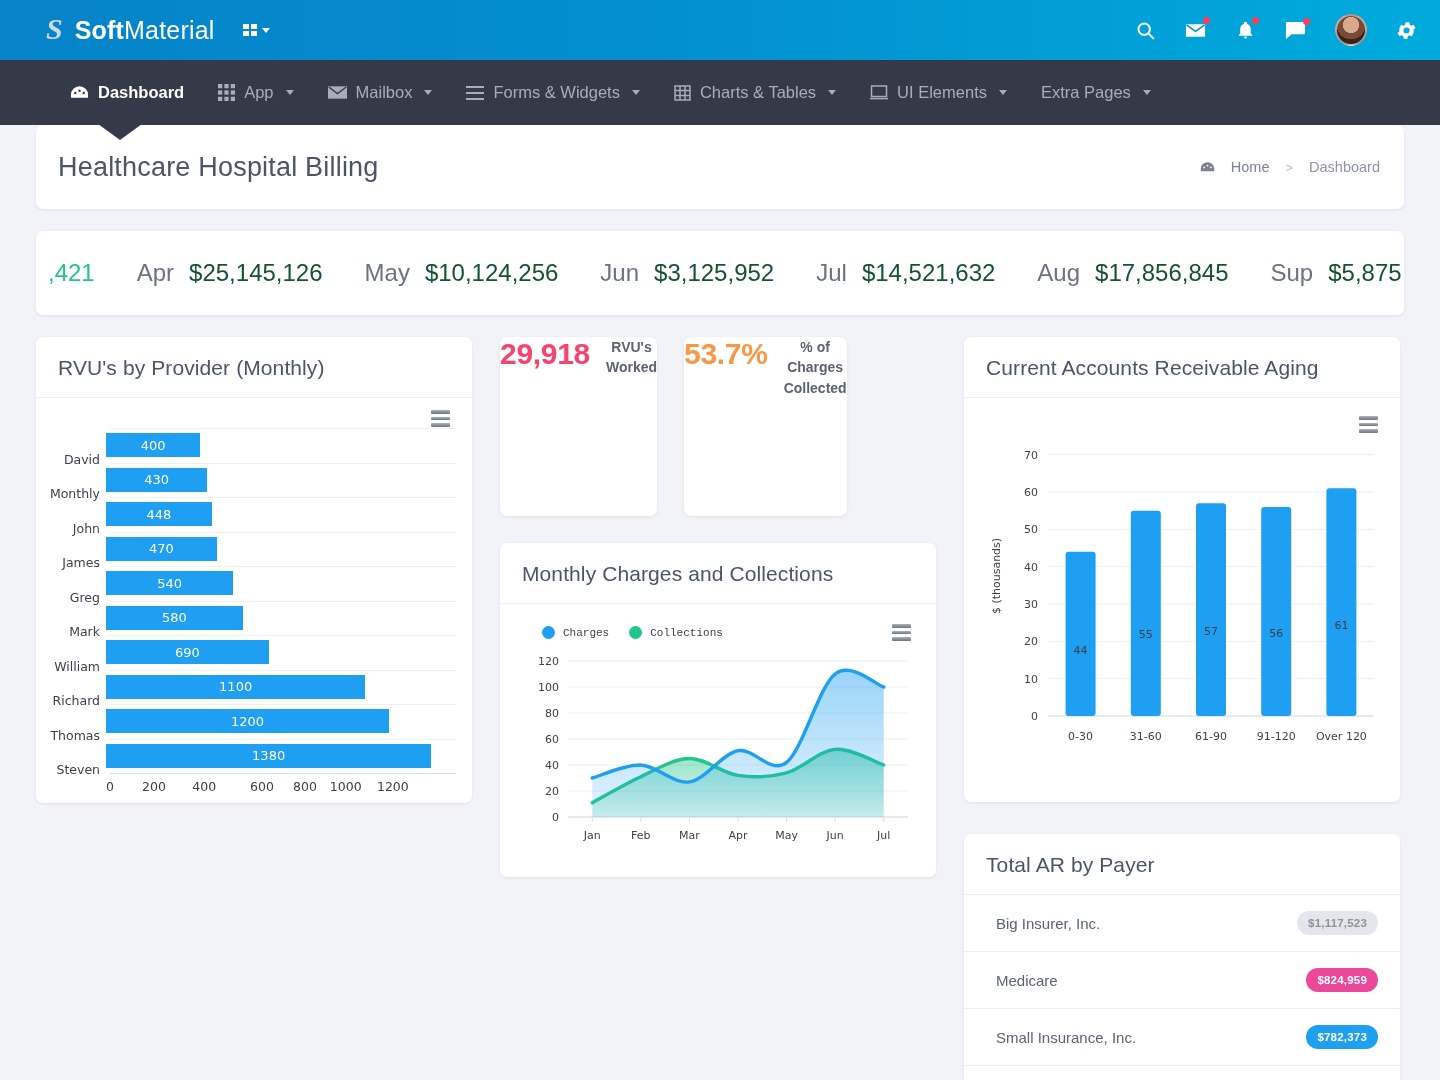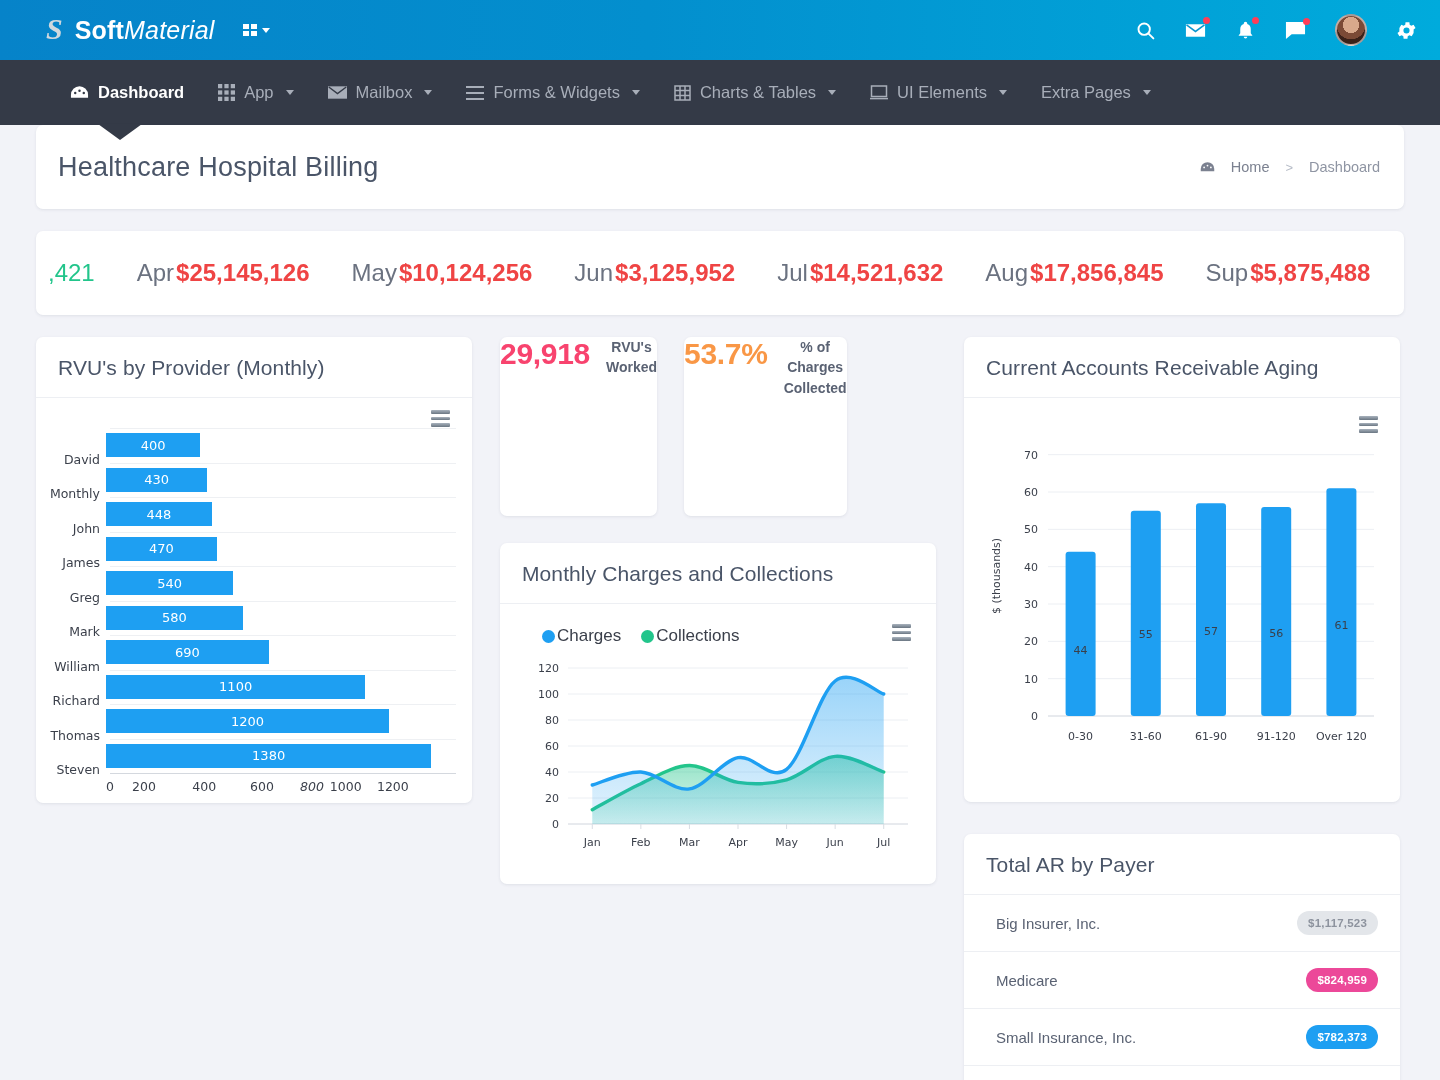--- a/index.html
+++ b/index.html
@@ -18,21 +18,21 @@
     position: relative;
   }
   .logo-wrap { display: flex; align-items: center; gap: 12px; }
   .logo-mark {
     font-size: 30px; color: #cfd8de; font-family: "Liberation Serif", serif;
     font-style: italic; font-weight: 700; line-height: 1;
     position: relative; top: -1px;
   }
   .logo-text { font-size: 25px; color: #fff; letter-spacing: .2px; }
   .logo-text b { font-weight: 700; }
-  .logo-text span { font-weight: 400; font-style: italic; }
+  .logo-text span { font-weight: 400; }
   .grid-toggle {
     margin-left: 28px; display: flex; align-items: center; gap: 5px;
     cursor: pointer;
   }
   .grid-9 { display: grid; grid-template-columns: repeat(2, 6px); grid-gap: 2px; }
   .grid-9 i { display: block; width: 6px; height: 5px; background: #fff; }
   .caret { width: 0; height: 0; border-left: 4px solid transparent;
            border-right: 4px solid transparent; border-top: 5px solid #fff; }
   .brand-right { margin-left: auto; display: flex; align-items: center; gap: 28px; }
   .hicon { position: relative; color: #fff; display: flex; align-items: center; cursor: pointer; }
@@ -84,21 +84,21 @@
   .crumbs .sep { color: #b6bcc7; font-size: 13px; }
   .crumbs .cur { color: #8f95a3; }
   
   .ticker {
     margin-top: 22px; height: 84px; overflow: hidden;
     display: flex; align-items: center;
   }
   .ticker-inner { display: flex; align-items: center; gap: 42px; padding-left: 16px;
                   white-space: nowrap; }
   .tk { font-size: 24px; color: #6b7280; }
-  .tk b { color: #ef4444; font-weight: 700; margin-left: 2px; }
+  .tk b { color: #14532d; font-weight: 400; margin-left: 15px; }
   .tk.partial { color: #22c58b; margin-left: -4px; }
   
   .grid {
     margin-top: 22px; display: grid;
     grid-template-columns: 436px 436px 436px; gap: 28px;
     align-items: start;
   }
   .ctitle {
     padding: 19px 22px 17px; font-size: 21px; color: #4a5568;
     border-bottom: 1px solid #edeff3; letter-spacing: .1px;
@@ -126,22 +126,22 @@
                 font-size: 12.5px; color: #3a3f4a; font-family: "DejaVu Sans", sans-serif; }
   
   .kpis { display: grid; grid-template-columns: repeat(3, 1fr); gap: 27px; }
   .kpi { height: 179px; display: flex; flex-direction: row;
          align-items: flex-start; justify-content: center; gap: 16px; }
   .kpi .val { font-size: 30px; font-weight: 600; letter-spacing: -.3px; }
   .kpi .lbl { font-size: 14px; color: #5a6273; font-weight: 700;
               text-align: center; line-height: 1.45; }
   
   .legend { display: flex; gap: 20px; align-items: center; padding: 8px 0 0 26px; }
-  .lgi { display: flex; align-items: center; gap: 2px; font-size: 17px; color: #3a3f4a;
-         font-family: Liberation Sans, sans-serif; }
+  .lgi { display: flex; align-items: center; gap: 8px; font-size: 11px; color: #3a3f4a;
+         font-family: Liberation Mono, monospace; }
   .lgdot { width: 13px; height: 13px; border-radius: 50%; }
   .svgwrap { display: block; width: 100%; }
   .axtxt { font-size: 11px; fill: #3a3f4a; font-family: "DejaVu Sans", sans-serif; }
   
   .vlabel { font-size: 11px; fill: #3a3f4a; font-family: "DejaVu Sans", sans-serif; }
   
   .prow { display: flex; align-items: center; justify-content: space-between;
           padding: 0 22px 0 32px; height: 57px; border-bottom: 1px solid #edeff3; }
   .prow:last-child { border-bottom: none; }
   .pname { font-size: 15px; color: #5a6273; }
@@ -361,24 +361,24 @@
               <div class="hlabel">Thomas</div>
               <div class="hbar" style="width: 282.857px; background: rgb(30, 159, 242);">1200</div>
             </div>
             <div class="hrow">
               <div class="hlabel">Steven</div>
               <div class="hbar" style="width: 325.286px; background: rgb(30, 159, 242);">1380</div>
             </div>
           </div>
         <div class="haxis" id="rvu-axis">
             <span style="left: 0px;">0</span>
-            <span style="left: 34px;">200</span>
+            <span style="left: 44px;">200</span>
             <span style="left: 94.2857px;">400</span>
             <span style="left: 152px;">600</span>
-            <span style="left: 202px; font-style: italic;">800</span>
+            <span style="left: 195px;">800</span>
             <span style="left: 235.714px;">1000</span>
             <span style="left: 282.857px;">1200</span>
           </div>
       </div>
     </div>
 
     <div>
       <div class="kpis">
         <div class="card kpi">
           <div class="val" style="color:#f8436e">29,918</div>

